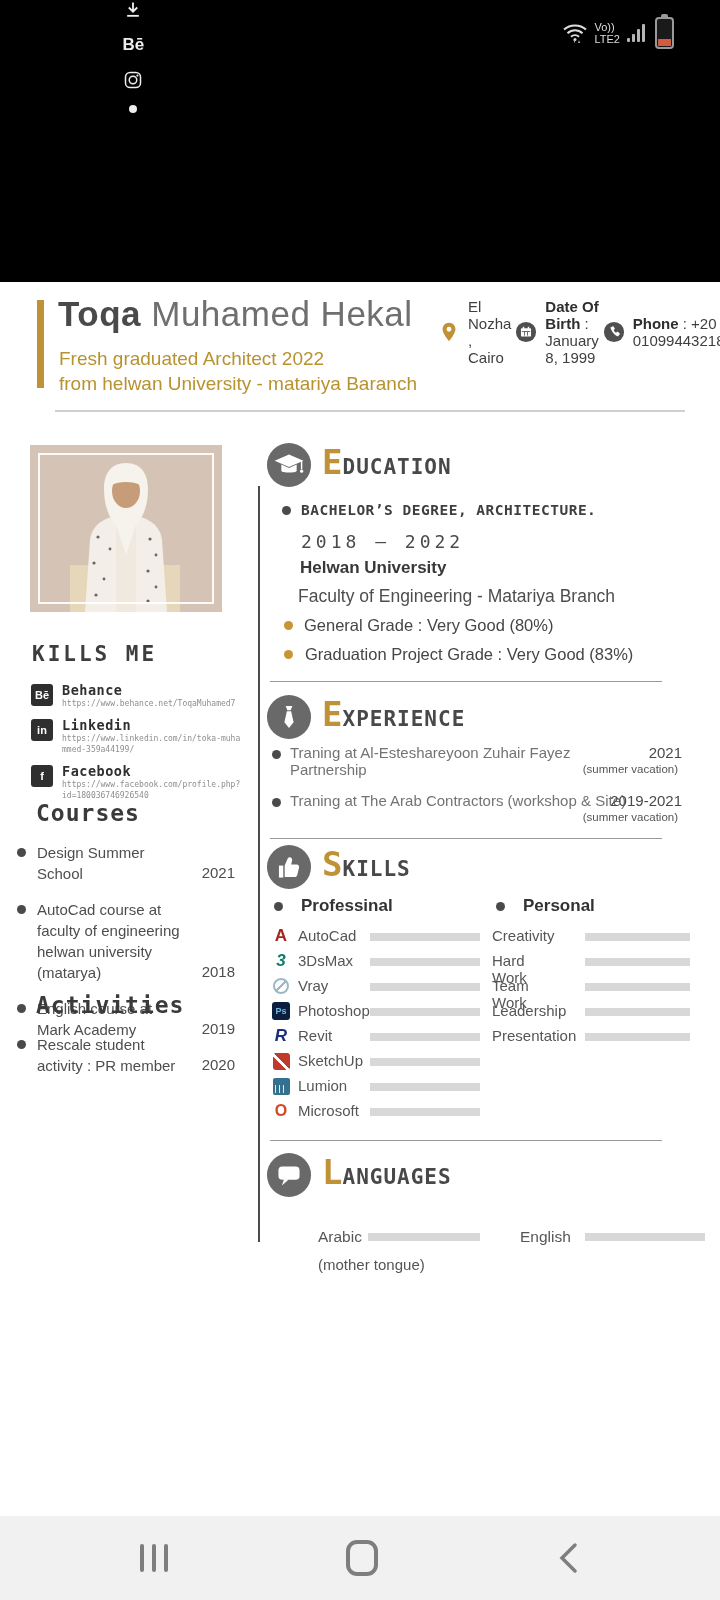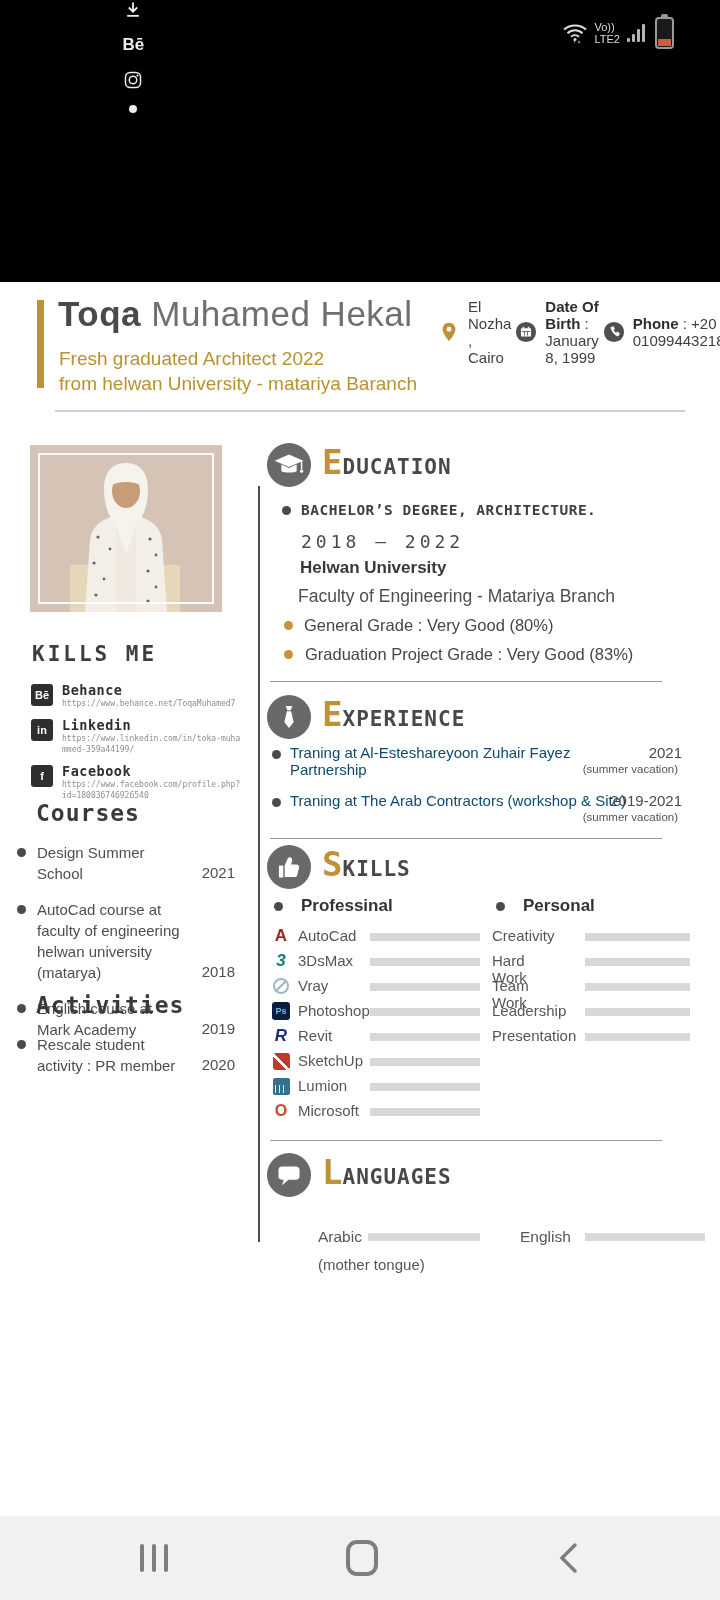--- a/index.html
+++ b/index.html
@@ -80,21 +80,21 @@
                 color:#3f3f3f; letter-spacing:0.5px; }
   .edu-years { position:absolute; left:301px; top:249px; font-size:18px; color:#4a4a4a; letter-spacing:4px; }
   .edu-univ { position:absolute; left:300px; top:276px; font-size:17px; font-weight:bold; color:#383838; }
   .edu-fac  { position:absolute; left:298px; top:304px; font-size:17.5px; color:#4e4e4e; }
   .grade { position:absolute; left:284px; display:flex; gap:11px; font-size:16.5px; color:#454545; }
   .grade .bullet { margin-top:5px; }
 
   .secdivider { position:absolute; left:270px; width:392px; height:1px; background:#9a9a9a; }
 
   .exp-item { position:absolute; left:272px; width:410px; }
-  .exp-main { display:flex; gap:9px; font-size:15px; color:#0c4a6e; }
+  .exp-main { display:flex; gap:9px; font-size:15px; color:#737373; }
   .exp-main .ctext { flex:1; }
   .exp-year { position:absolute; right:0; top:0; font-size:15px; color:#4a4a4a; }
   .exp-note { position:absolute; right:4px; top:19px; font-size:11.5px; color:#555; }
 
   .skill-subhead { position:absolute; display:flex; gap:18px; align-items:center;
                    font-size:17px; font-weight:bold; color:#333; }
   .skill-subhead .bullet { margin-top:0; }
   .skrow { position:absolute; height:25px; }
   .sk-ic { position:absolute; left:272px; width:18px; height:18px; top:0; display:flex;
            align-items:center; justify-content:center; }

